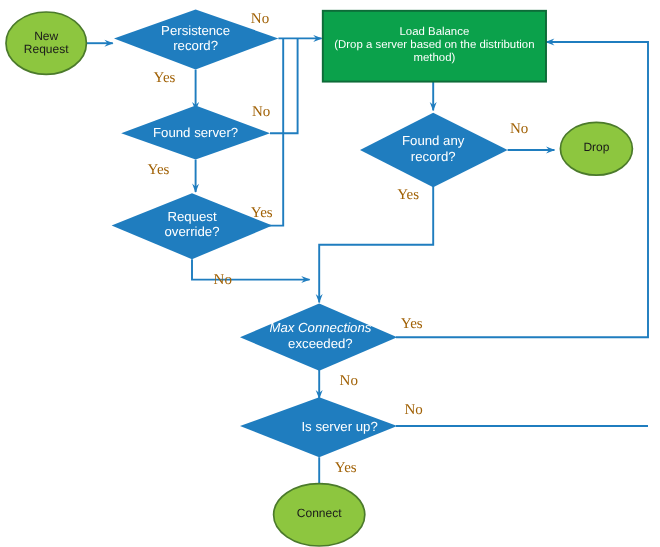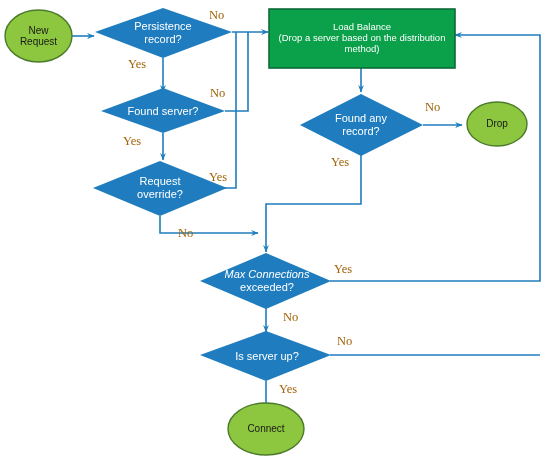--- a/index.html
+++ b/index.html
@@ -169,21 +169,21 @@
     </span>
   </div>
 
   <div class="node-label diamond-label" style="left:205px; top:261px; width:124px; height:40px;">
     <span>
       <span class="ital">Max Connections</span><br>
       <span>exceeded?</span>
     </span>
   </div>
 
-  <div class="node-label diamond-label" style="left:208px; top:342px; width:118px; height:28px;">
+  <div class="node-label diamond-label" style="left:224px; top:342px; width:118px; height:28px;">
     <span>Is server up?</span>
   </div>
 
   <div class="node-label terminator-label" style="left:228px; top:412px; width:76px; height:34px;">
     <span>Connect</span>
   </div>
 
   <div class="edge-label" style="left:209px; top:8px;">No</div>
 
   <div class="edge-label" style="left:128px; top:57px;">Yes</div>

